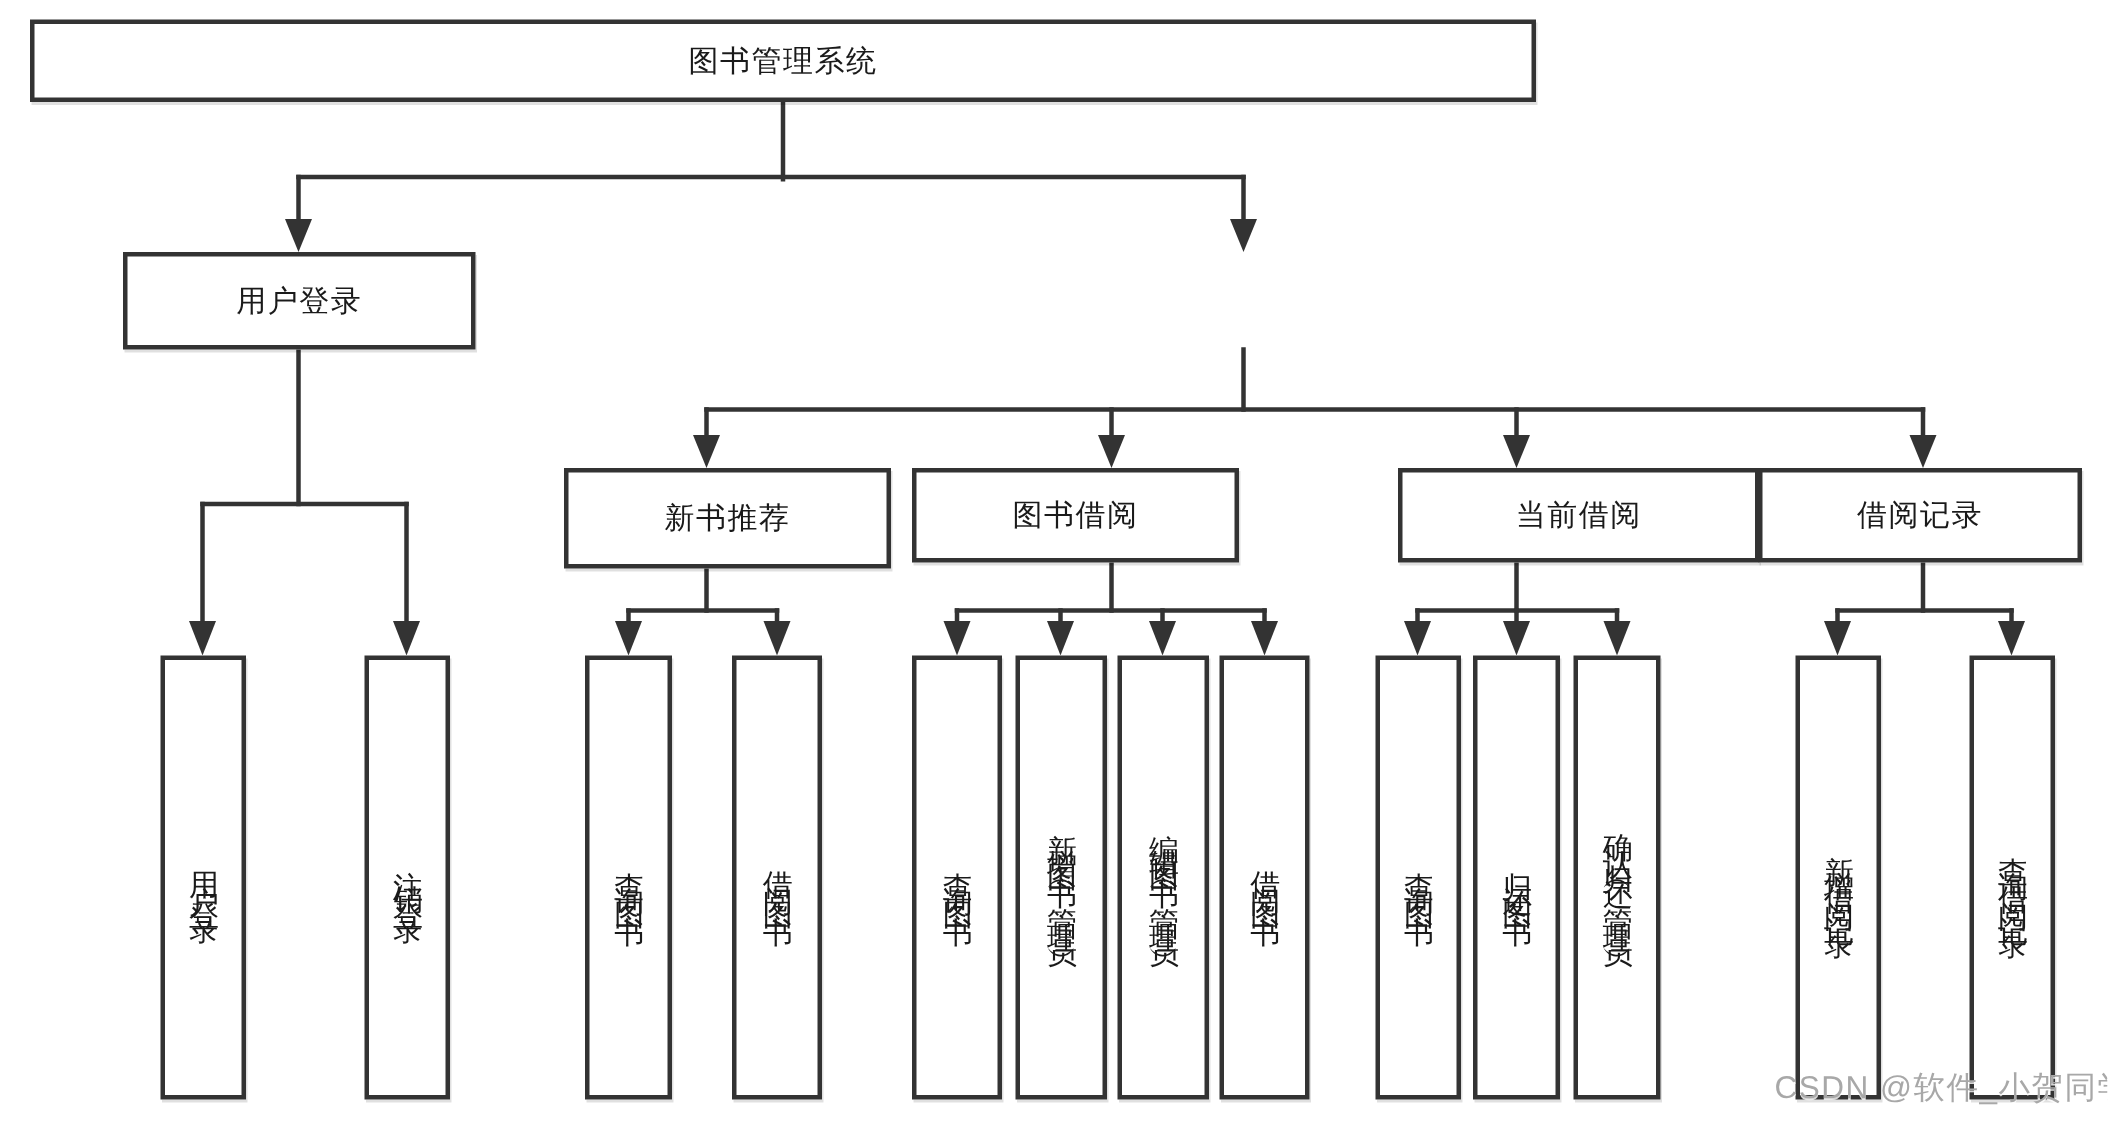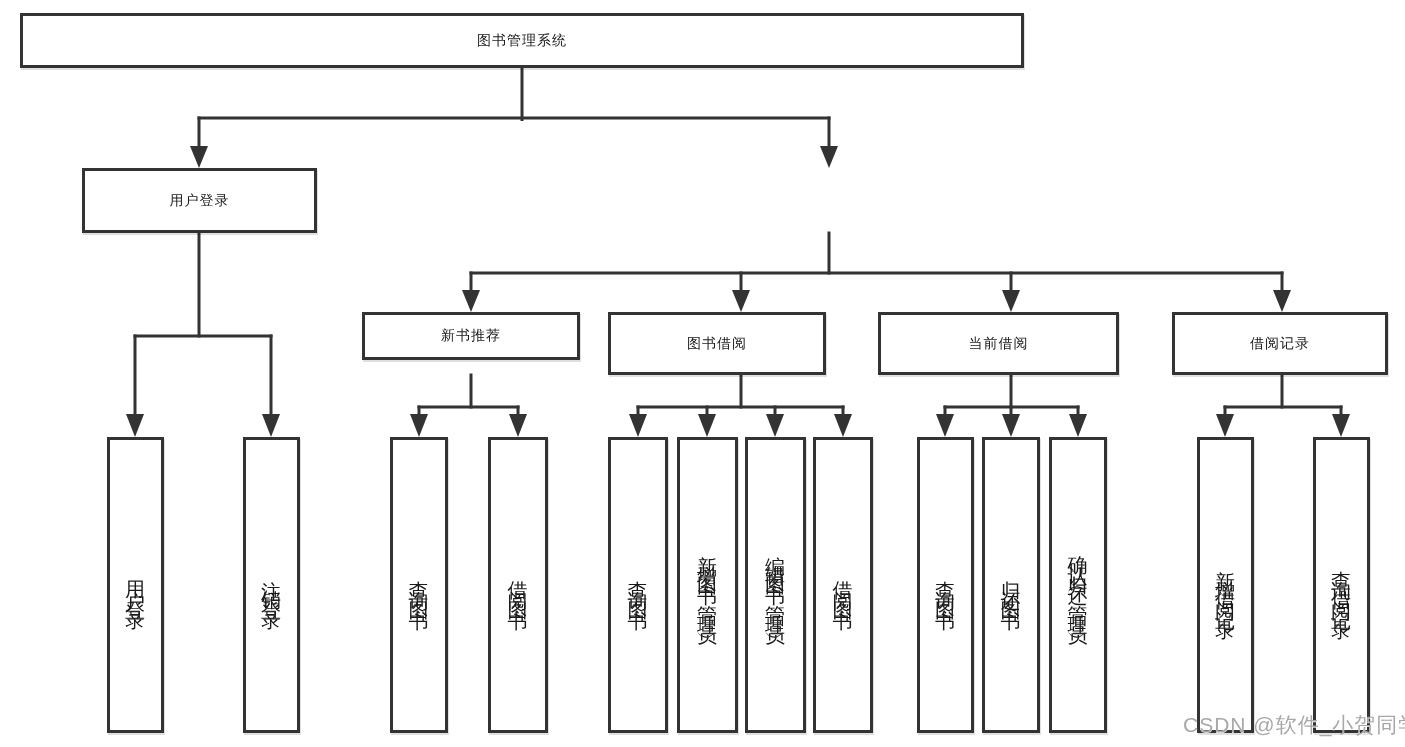--- a/index.html
+++ b/index.html
@@ -17,21 +17,21 @@
     position: absolute;
     box-sizing: border-box;
     border: 3px solid #333333;
     background: #ffffff;
     display: flex;
     align-items: center;
     justify-content: center;
     z-index: 2;
     box-shadow: 1px 2px 0 rgba(0,0,0,0.12);
   }
-  .hnode { font-size: 14px; letter-spacing: 1px; font-family: Liberation Mono, monospace; }
+  .hnode { font-size: 20px; letter-spacing: 1px; font-family: Liberation Mono, monospace; }
   .vnode .vlabel {
     writing-mode: vertical-rl;
     text-orientation: mixed;
     font-size: 20px;
     letter-spacing: 10px;
     line-height: 1.1;
     white-space: nowrap;
   }
   .watermark {
     position: absolute;
@@ -115,27 +115,27 @@
   </svg>
 
   <div class="node hnode" style="left:20px; top:13px; width:1004px; height:55px;">
     <span>图书管理系统</span>
   </div>
 
   <div class="node hnode" style="left:82px; top:168px; width:235px; height:65px;">
     <span>用户登录</span>
   </div>
 
-  <div class="node hnode" style="left:362px; top:312px; width:218px; height:48px;">
+  <div class="node hnode" style="left:376px; top:312px; width:218px; height:67px;">
     <span>新书推荐</span>
   </div>
   <div class="node hnode" style="left:608px; top:312px; width:218px; height:63px;">
     <span>图书借阅</span>
   </div>
-  <div class="node hnode" style="left:878px; top:312px; width:241px; height:63px;">
+  <div class="node hnode" style="left:932px; top:312px; width:241px; height:63px;">
     <span>当前借阅</span>
   </div>
   <div class="node hnode" style="left:1172px; top:312px; width:216px; height:63px;">
     <span>借阅记录</span>
   </div>
 
   <div class="node vnode" style="left:107px; top:437px; width:57px; height:296px;">
     <span class="vlabel">用户登录</span>
   </div>
   <div class="node vnode" style="left:243px; top:437px; width:57px; height:296px;">

